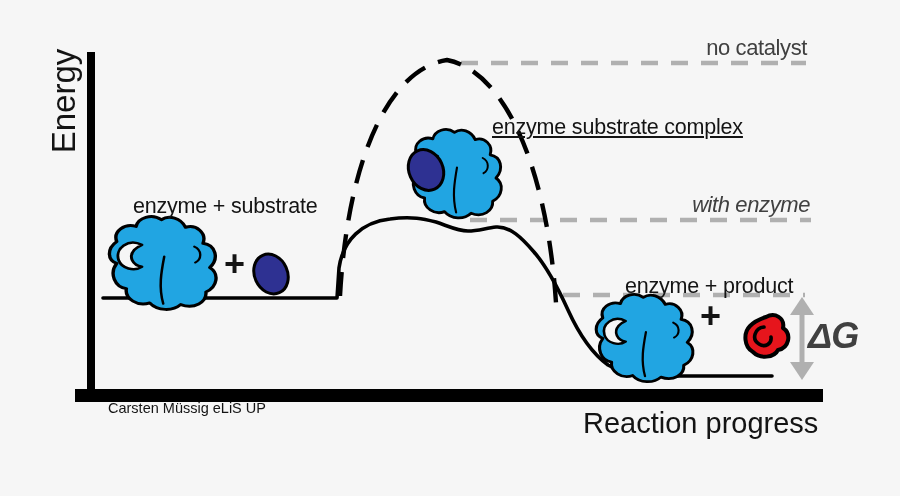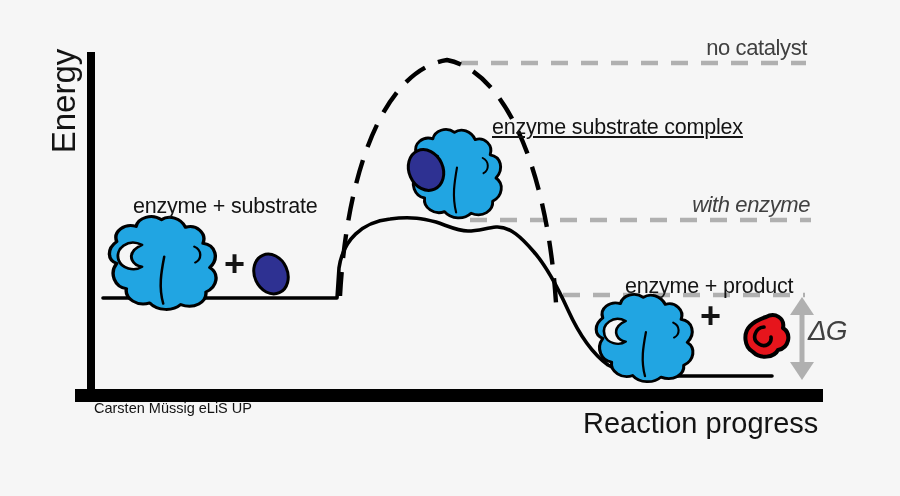--- a/index.html
+++ b/index.html
@@ -11,22 +11,22 @@
   .label{position:absolute;color:#141414;white-space:nowrap;line-height:1.1;}
   .muted{color:#404040;}
   .stage{font-size:21.5px;letter-spacing:-0.2px;}
   .level{font-size:22px;letter-spacing:-0.4px;text-align:right;}
   .plus{font-size:36px;font-weight:bold;}
   .axis-y{
     left:8px;top:83px;width:112px;height:36px;text-align:center;
     font-size:33px;transform:rotate(-90deg);transform-origin:50% 50%;
   }
   .axis-x{left:583px;top:408px;font-size:29px;}
-  .credit{left:94px;top:401px;font-size:14.5px;}
-  .dg{left:808px;top:316px;font-size:28px;font-style:italic;letter-spacing:-1px;}
+  .credit{left:108px;top:401px;font-size:14.5px;}
+  .dg{left:808px;top:316px;font-size:36px;font-style:italic;letter-spacing:-1px;font-weight:bold;}
 </style>
 </head>
 <body>
 
 <div class="canvas">
 
   <svg class="art" width="900" height="496" viewBox="0 0 900 496">
 
     <defs>
       <g id="enzyme-blob-shape">

